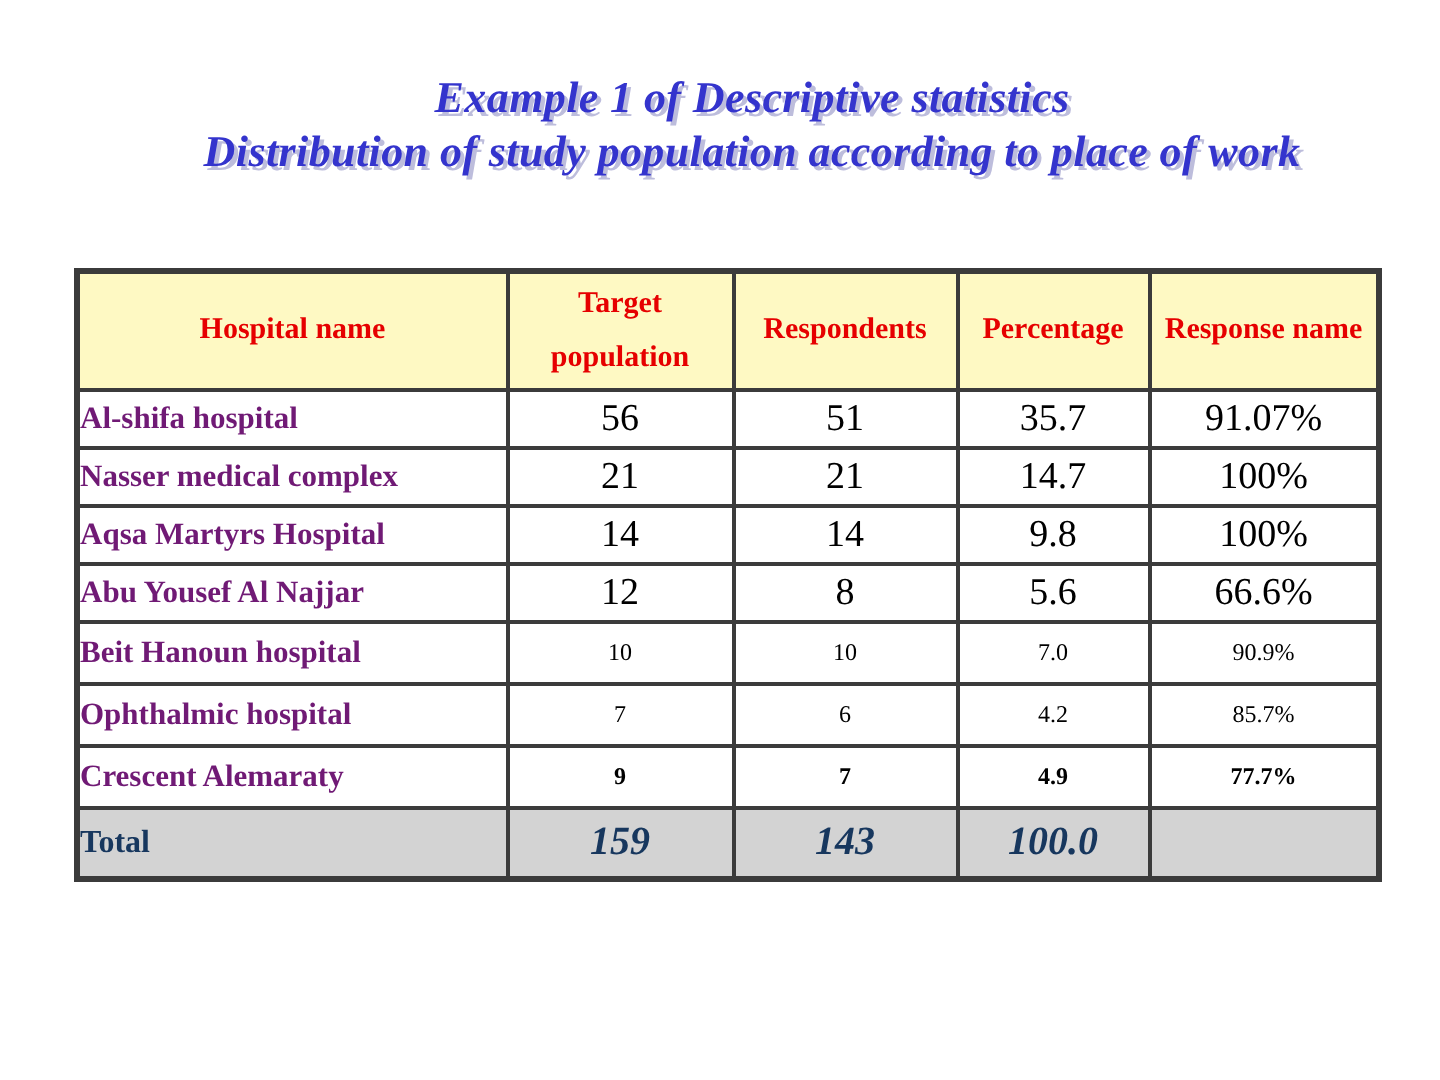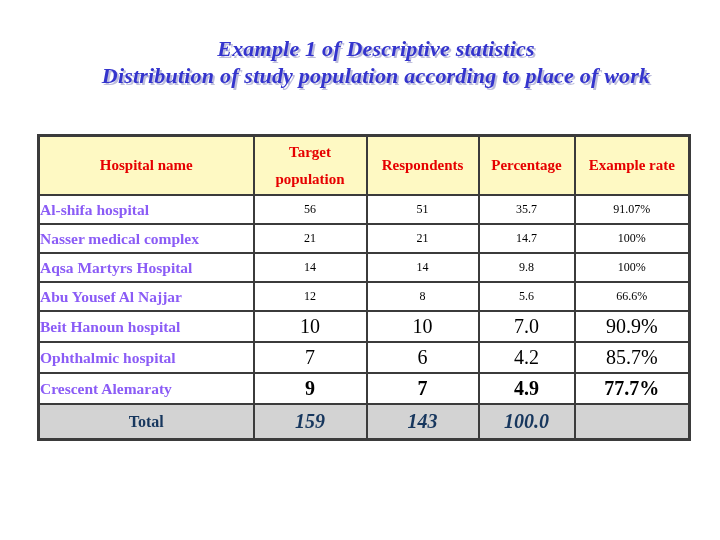--- a/index.html
+++ b/index.html
@@ -52,42 +52,41 @@
     font-size: 15px;
     line-height: 1.75;
     text-align: center;
     vertical-align: middle;
   }
   td.name {
     text-align: left;
     padding-left: 8px;
     font-weight: bold;
     font-size: 15.5px;
-    color: #8b5cf6;
+    color: #701a75;
     vertical-align: middle;
   }
   td.num {
     text-align: center;
     color: #000000;
     vertical-align: middle;
   }
   tr.r-sm td { height: 27px; }
   tr.r-lg td { height: 29px; }
-  tr.r-sm td.num { font-size: 12px; }
-  tr.r-lg td.num { font-size: 20px; margin-left: 27px; }
+  tr.r-sm td.num { font-size: 19px; }
+  tr.r-lg td.num { font-size: 12px; margin-left: 27px; }
   tr.r-bold td.num { font-weight: bold; }
   tr.total-row td {
     height: 33px;
     background: #d3d3d3;
     color: #17375e;
     font-weight: bold;
     vertical-align: middle;
   }
   td.total-label {
-    text-align: center;
     font-size: 16px;
   }
   tr.total-row td.num { font-size: 20px; font-style: italic; }
 </style>
 </head>
 <body>
 
 <div class="slide">
 
   <div class="title-block">
@@ -102,21 +101,21 @@
       <col style="width:112px">
       <col style="width:96px">
       <col style="width:115px">
     </colgroup>
     <thead>
       <tr>
         <th class="hdr">Hospital name</th>
         <th class="hdr">Target population</th>
         <th class="hdr">Respondents</th>
         <th class="hdr">Percentage</th>
-        <th class="hdr">Example rate</th>
+        <th class="hdr">Response name</th>
       </tr>
     </thead>
     <tbody>
       <tr class="r-sm">
         <td class="name">Al-shifa hospital</td>
         <td class="num">56</td>
         <td class="num">51</td>
         <td class="num">35.7</td>
         <td class="num">91.07%</td>
       </tr>

